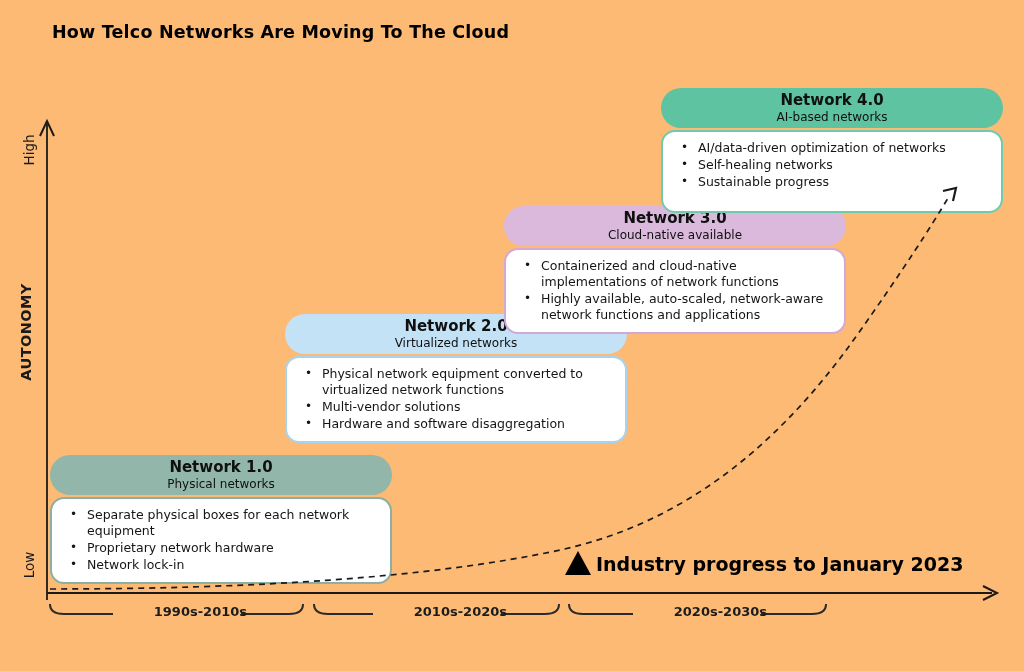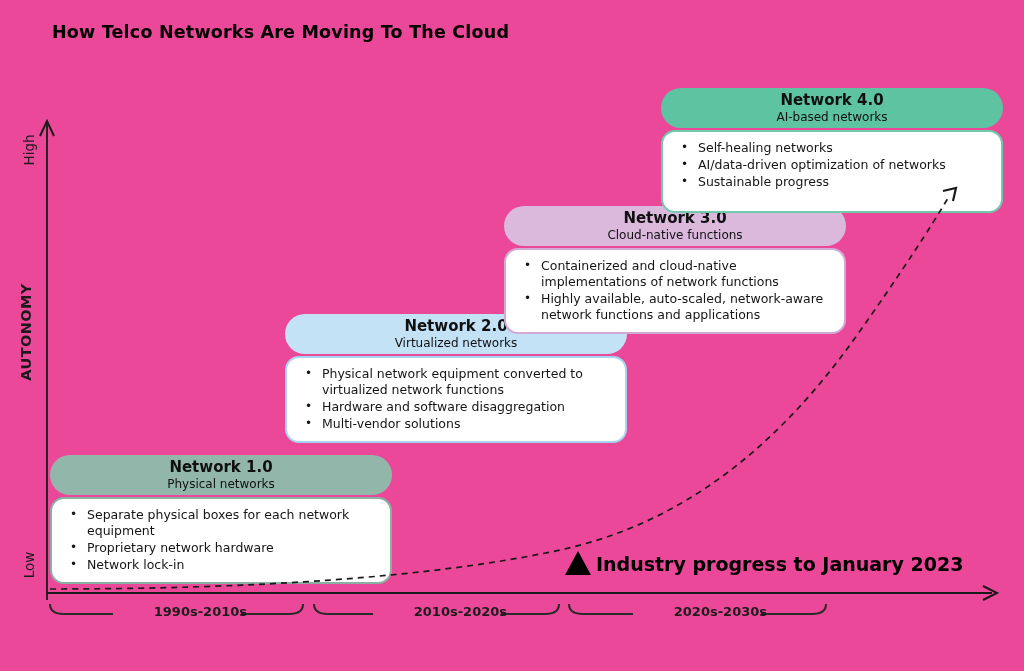--- a/index.html
+++ b/index.html
@@ -1,20 +1,20 @@
 <!DOCTYPE html>
 <html><head>
 <meta charset="utf-8">
 <style>
   html,body { margin:0; padding:0; background:#ffffff; }
   #canvas {
     position: relative;
     width: 1024px;
     height: 671px;
-    background: #ec4899;
+    background: #fdba74;
     font-family: "DejaVu Sans", "Liberation Sans", sans-serif;
     color: #111;
     overflow: hidden;
   }
   .chart-title {
     position: absolute;
     left: 52px; top: 22px;
     font-size: 17.5px;
     font-weight: 800;
     letter-spacing: 0.2px;
@@ -114,48 +114,48 @@
   </div>
 
   <div class="stage" style="left:285px; top:314px;">
     <div class="stage-header" style="background-color: rgb(196, 226, 246);">
       <div class="stage-title">Network 2.0</div>
       <div class="stage-subtitle">Virtualized networks</div>
     </div>
     <div class="stage-body" style="border-color: rgb(166, 212, 240);">
       <ul>
         <li>Physical network equipment converted to virtualized network functions</li>
+        <li>Multi-vendor solutions</li>
         <li>Hardware and software disaggregation</li>
-        <li>Multi-vendor solutions</li>
       </ul>
     </div>
   </div>
 
   <div class="stage" style="left:504px; top:206px;">
     <div class="stage-header" style="background-color: rgb(218, 185, 221);">
       <div class="stage-title">Network 3.0</div>
-      <div class="stage-subtitle">Cloud-native functions</div>
+      <div class="stage-subtitle">Cloud-native available</div>
     </div>
     <div class="stage-body" style="border-color: rgb(210, 168, 215);">
       <ul>
         <li>Containerized and cloud-native implementations of network functions</li>
         <li>Highly available, auto-scaled, network-aware network functions and applications</li>
       </ul>
     </div>
   </div>
 
   <div class="stage" style="left:661px; top:88px;">
     <div class="stage-header" style="background-color: rgb(94, 195, 161);">
       <div class="stage-title">Network 4.0</div>
       <div class="stage-subtitle">AI-based networks</div>
     </div>
     <div class="stage-body" style="padding-bottom: 20px; border-color: rgb(112, 202, 172);">
       <ul>
+        <li>AI/data-driven optimization of networks</li>
         <li>Self-healing networks</li>
-        <li>AI/data-driven optimization of networks</li>
         <li>Sustainable progress</li>
       </ul>
     </div>
   </div>
 
   <svg id="overlay" width="1024" height="671" viewBox="0 0 1024 671">
 
     <g stroke="#1a1a1a" fill="none" stroke-width="1.8">
       <line x1="47" y1="600" x2="47" y2="124"></line>
       <path d="M 40 136 L 47 121 L 54 136" stroke-width="2"></path>

